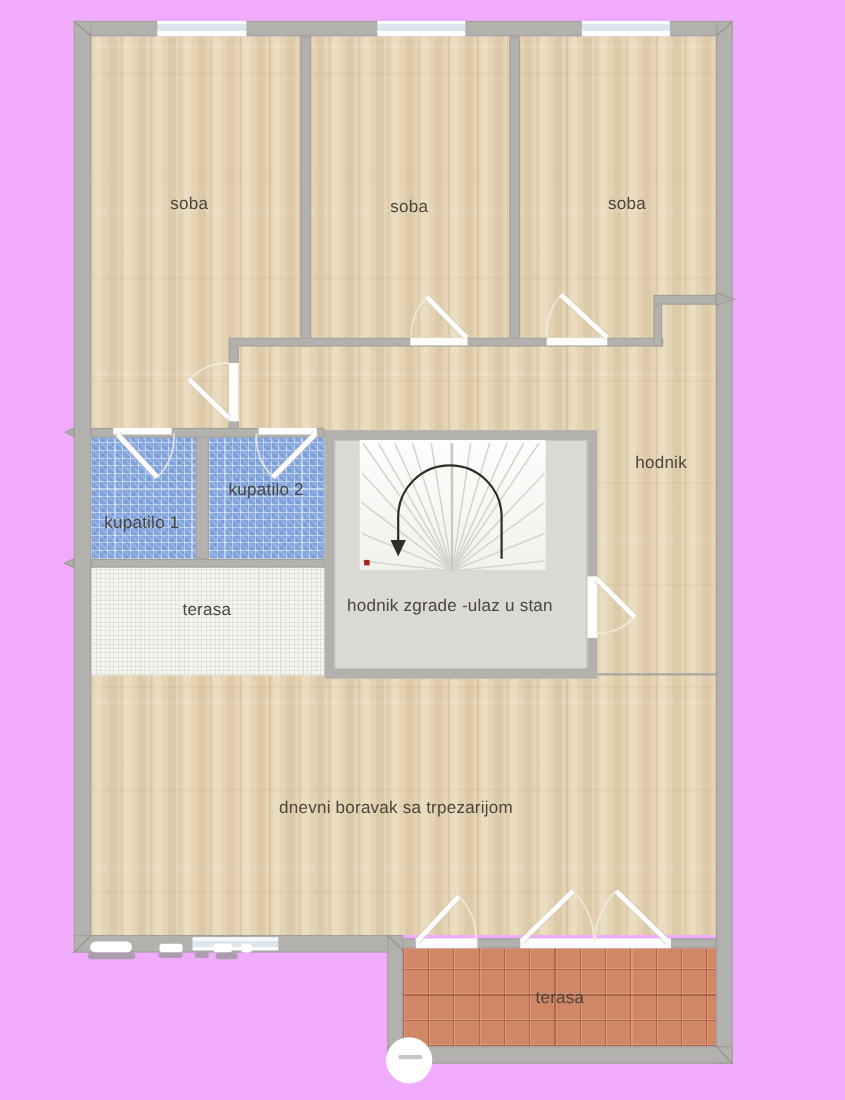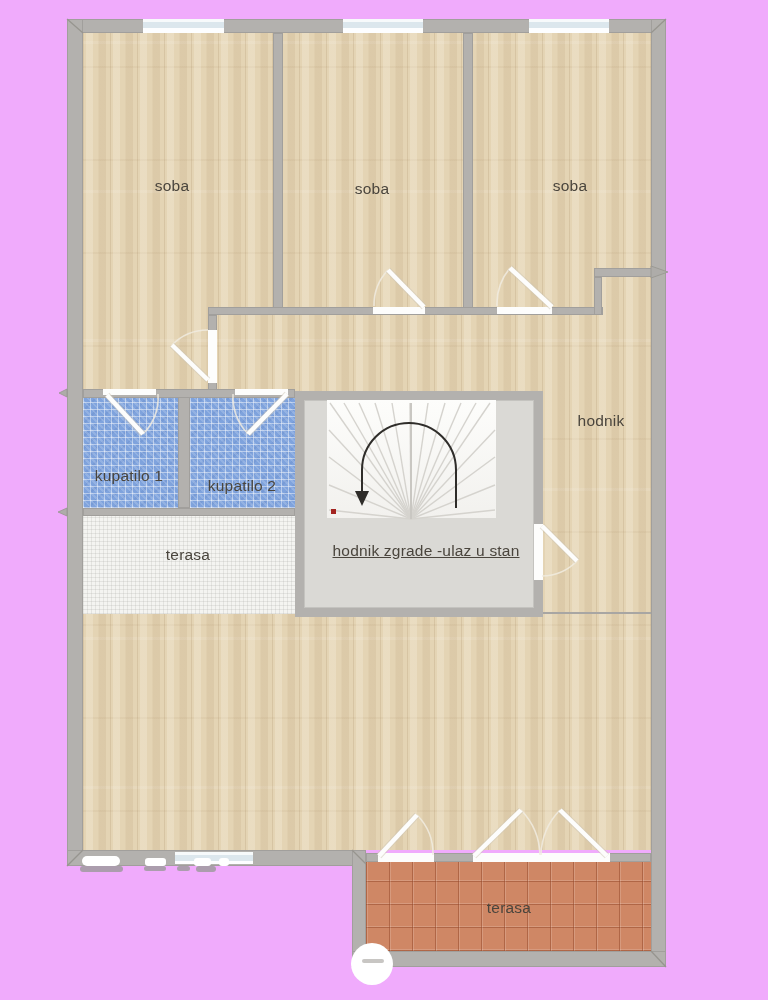--- a/index.html
+++ b/index.html
@@ -202,18 +202,19 @@
       <circle cx="372" cy="964" r="21" fill="#ffffff"></circle>
       <rect x="362" y="959" width="22" height="4" rx="2" fill="#c8c6c3"></rect>
     </g>
   </svg>
 
   <span class="label" style="left:172px;top:186px;">soba</span>
   <span class="label" style="left:372px;top:189px;">soba</span>
   <span class="label" style="left:570px;top:186px;">soba</span>
   <span class="label" style="left:601px;top:387px;margin-top:34px;">hodnik</span>
   <span class="label" style="left:129px;top:476px;">kupatilo 1</span>
-  <span class="label" style="left:242px;top:486px;">kupatilo 2</span>
+  <span class="label" style="left:242px;top:446px;">kupatilo 2</span>
   <span class="label" style="left:188px;top:555px;">terasa</span>
-  <span class="label" style="left:426px;top:551px;text-decoration:underline;">hodnik zgrade -ulaz u stan</span>
+  <span class="label" style="left:409px;top:551px;">hodnik zgrade -ulaz u stan</span>
+  <span class="label" style="left:360px;top:735px;">dnevni boravak sa trpezarijom</span>
   <span class="label" style="left:509px;top:908px;">terasa</span>
 
 </div>
 
 </body></html>

